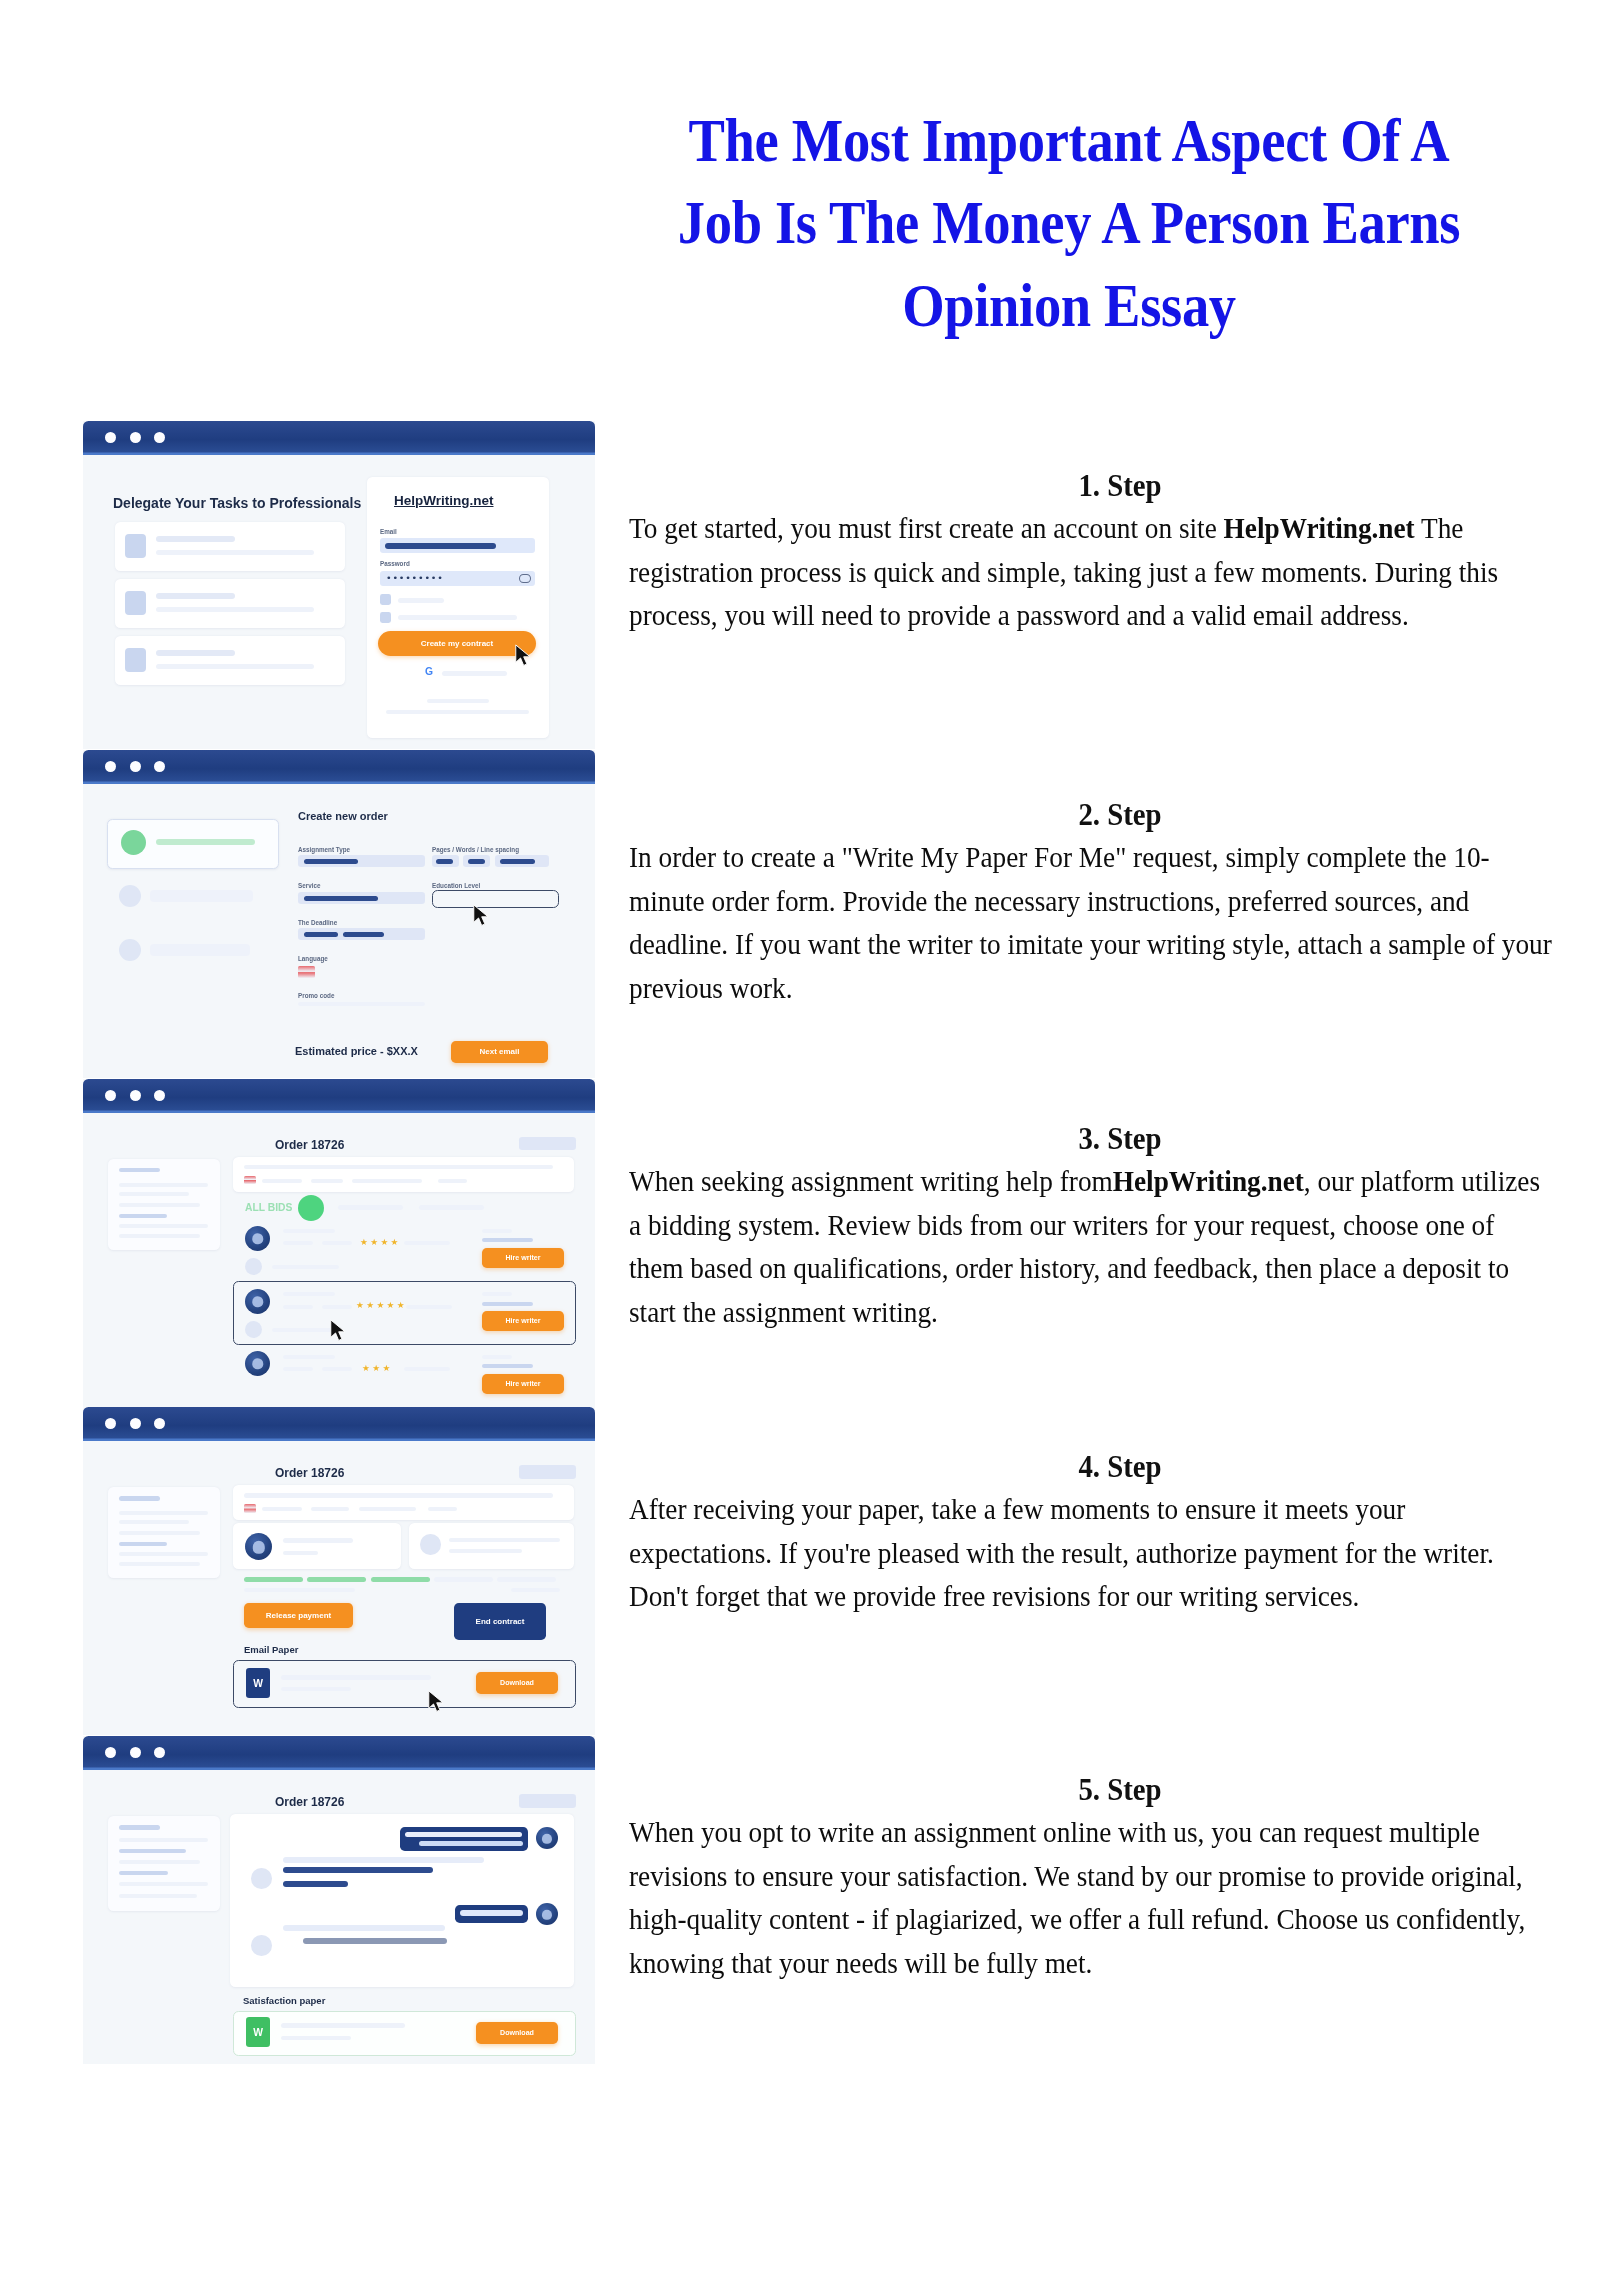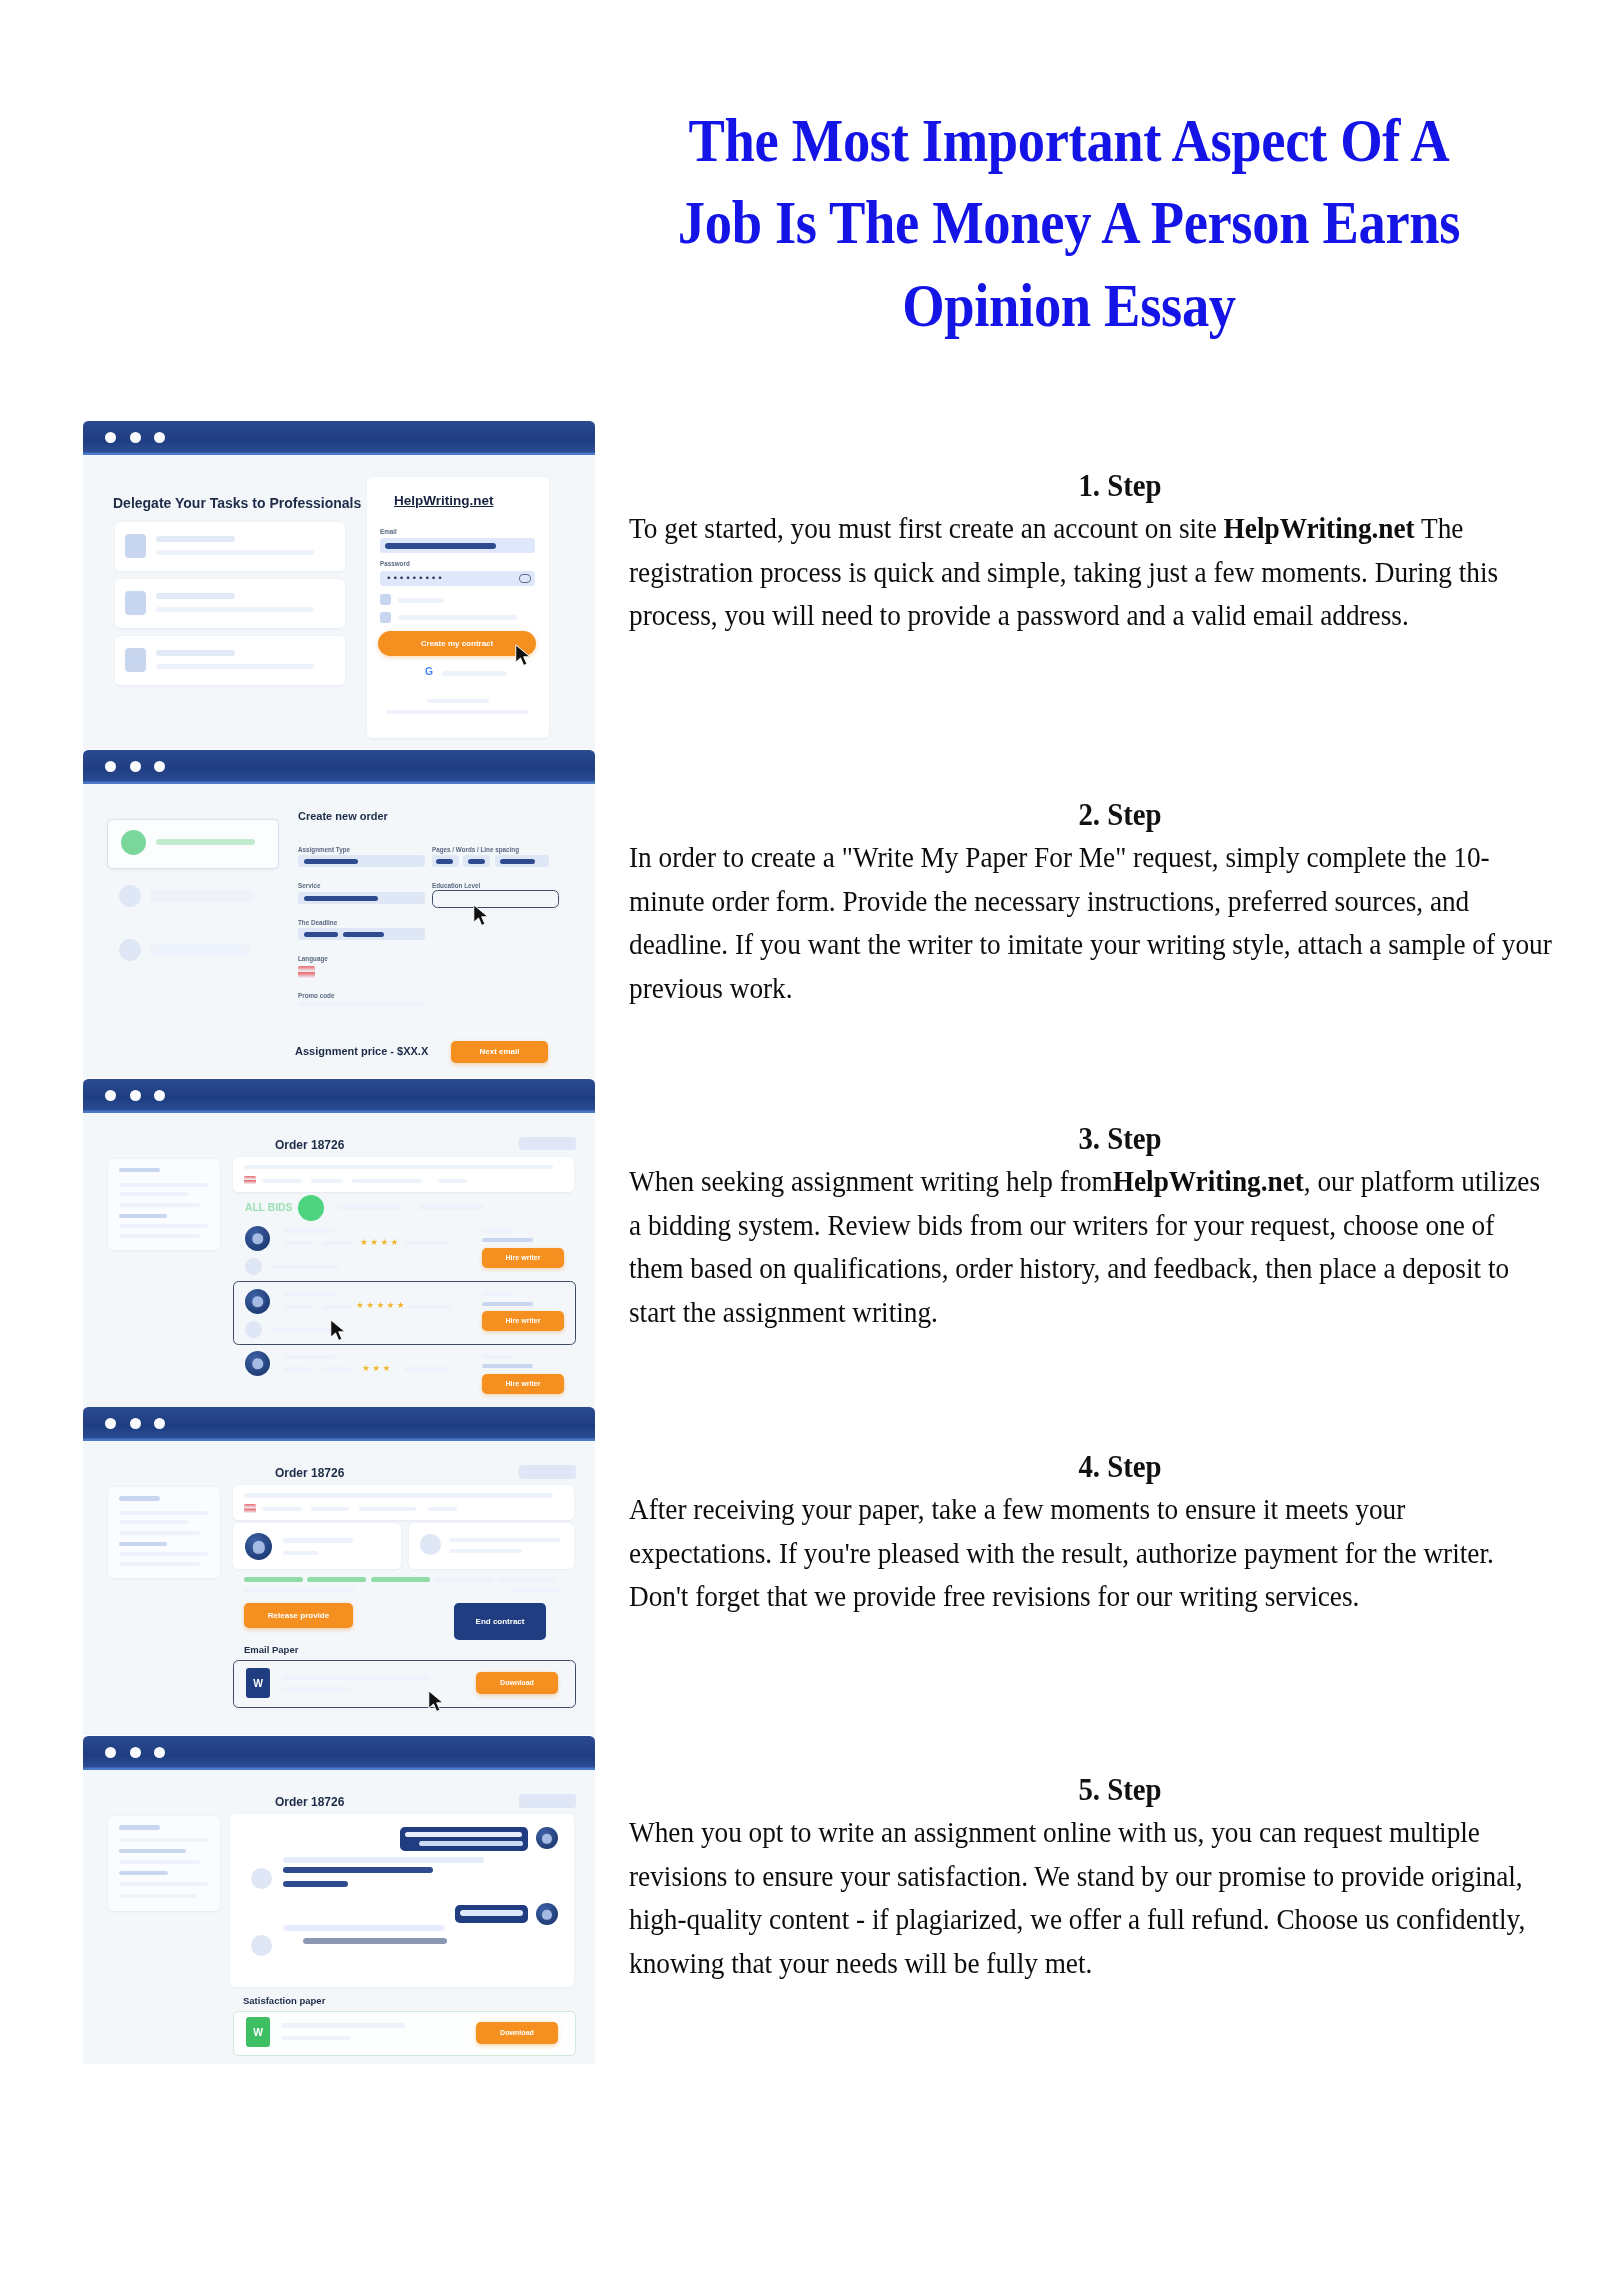--- a/index.html
+++ b/index.html
@@ -265,21 +265,21 @@
       <div class="bar" style="left:215px; top:144px; width:127px; height:12.7px; background:#dfe6f6;"></div>
       <div class="bar dark" style="left:221px; top:148px; width:34px; height:5.5px;"></div>
       <div class="bar dark" style="left:260px; top:148px; width:41px; height:5.5px;"></div>
 
       <div class="lbl" style="left:215px; top:171px; font-size:6.3px;">Language</div>
       <div class="flag" style="left:215px; top:182px; width:17.4px; height:12.7px;"></div>
 
       <div class="lbl" style="left:215px; top:208px; font-size:6.3px;">Promo code</div>
       <div class="bar lite" style="left:215px; top:218px; width:127px; height:4px;"></div>
 
-      <div class="hdg" style="left:212px; top:261px; font-size:11px;">Assignment price - $XX.X</div>
+      <div class="hdg" style="left:212px; top:261px; font-size:11px;">Estimated price - $XX.X</div>
       <div class="btn-orange" style="left:368px; top:257px; width:97px; height:22px; font-size:8px;">Next email</div>
 
       <div class="cursor" style="left:390px; top:120px;">
         <svg width="17.4" height="24" viewBox="0 0 22 30">
             <path d="M1 1 L1 23 L7 17.5 L11 27 L15 25 L11 16 L19 16 Z" fill="#111" stroke="#fff" stroke-width="1.2"></path>
           </svg>
       </div>
     </div>
   </div>
 
@@ -399,21 +399,21 @@
       <div class="bar lite" style="left:366px; top:108px; width:73px; height:4px;"></div>
 
       <div class="bar grn" style="left:161px; top:136px; width:59px; height:4.8px;"></div>
       <div class="bar grn" style="left:224px; top:136px; width:59px; height:4.8px;"></div>
       <div class="bar grn" style="left:288px; top:136px; width:59px; height:4.8px;"></div>
       <div class="bar lite" style="left:351px; top:136px; width:59px; height:4.8px;"></div>
       <div class="bar lite" style="left:414px; top:136px; width:59px; height:4.8px;"></div>
       <div class="bar lite" style="left:161px; top:147px; width:111px; height:4px;"></div>
       <div class="bar lite" style="left:428px; top:147px; width:49px; height:4px;"></div>
 
-      <div class="btn-orange" style="left:161px; top:162px; width:109px; height:25px; font-size:8px;">Release provide</div>
+      <div class="btn-orange" style="left:161px; top:162px; width:109px; height:25px; font-size:8px;">Release payment</div>
       <div class="btn-navy" style="left:371px; top:162px; width:92px; height:37px; font-size:8px;">End contract</div>
 
       <div class="hdg" style="left:161px; top:203px; font-size:9.5px;">Email Paper</div>
 
       <div class="sel-box" style="left:150px; top:219px; width:341px; height:46px;"></div>
       <div style="position:absolute; left:163px; top:227px; width:24px; height:30px; border-radius:3.2px; background:#1f3d80; color:#fff; font-family:'Liberation Sans',sans-serif; font-weight:700; font-size:10.3px; display:flex; align-items:center; justify-content:center;">W</div>
       <div class="bar lite" style="left:198px; top:234px; width:150px; height:4.8px;"></div>
       <div class="bar lite" style="left:198px; top:246px; width:70px; height:4px;"></div>
       <div class="btn-orange" style="left:393px; top:231px; width:82px; height:21.4px; font-size:7.1px;">Download</div>
       <div class="cursor" style="left:345px; top:249px;">

